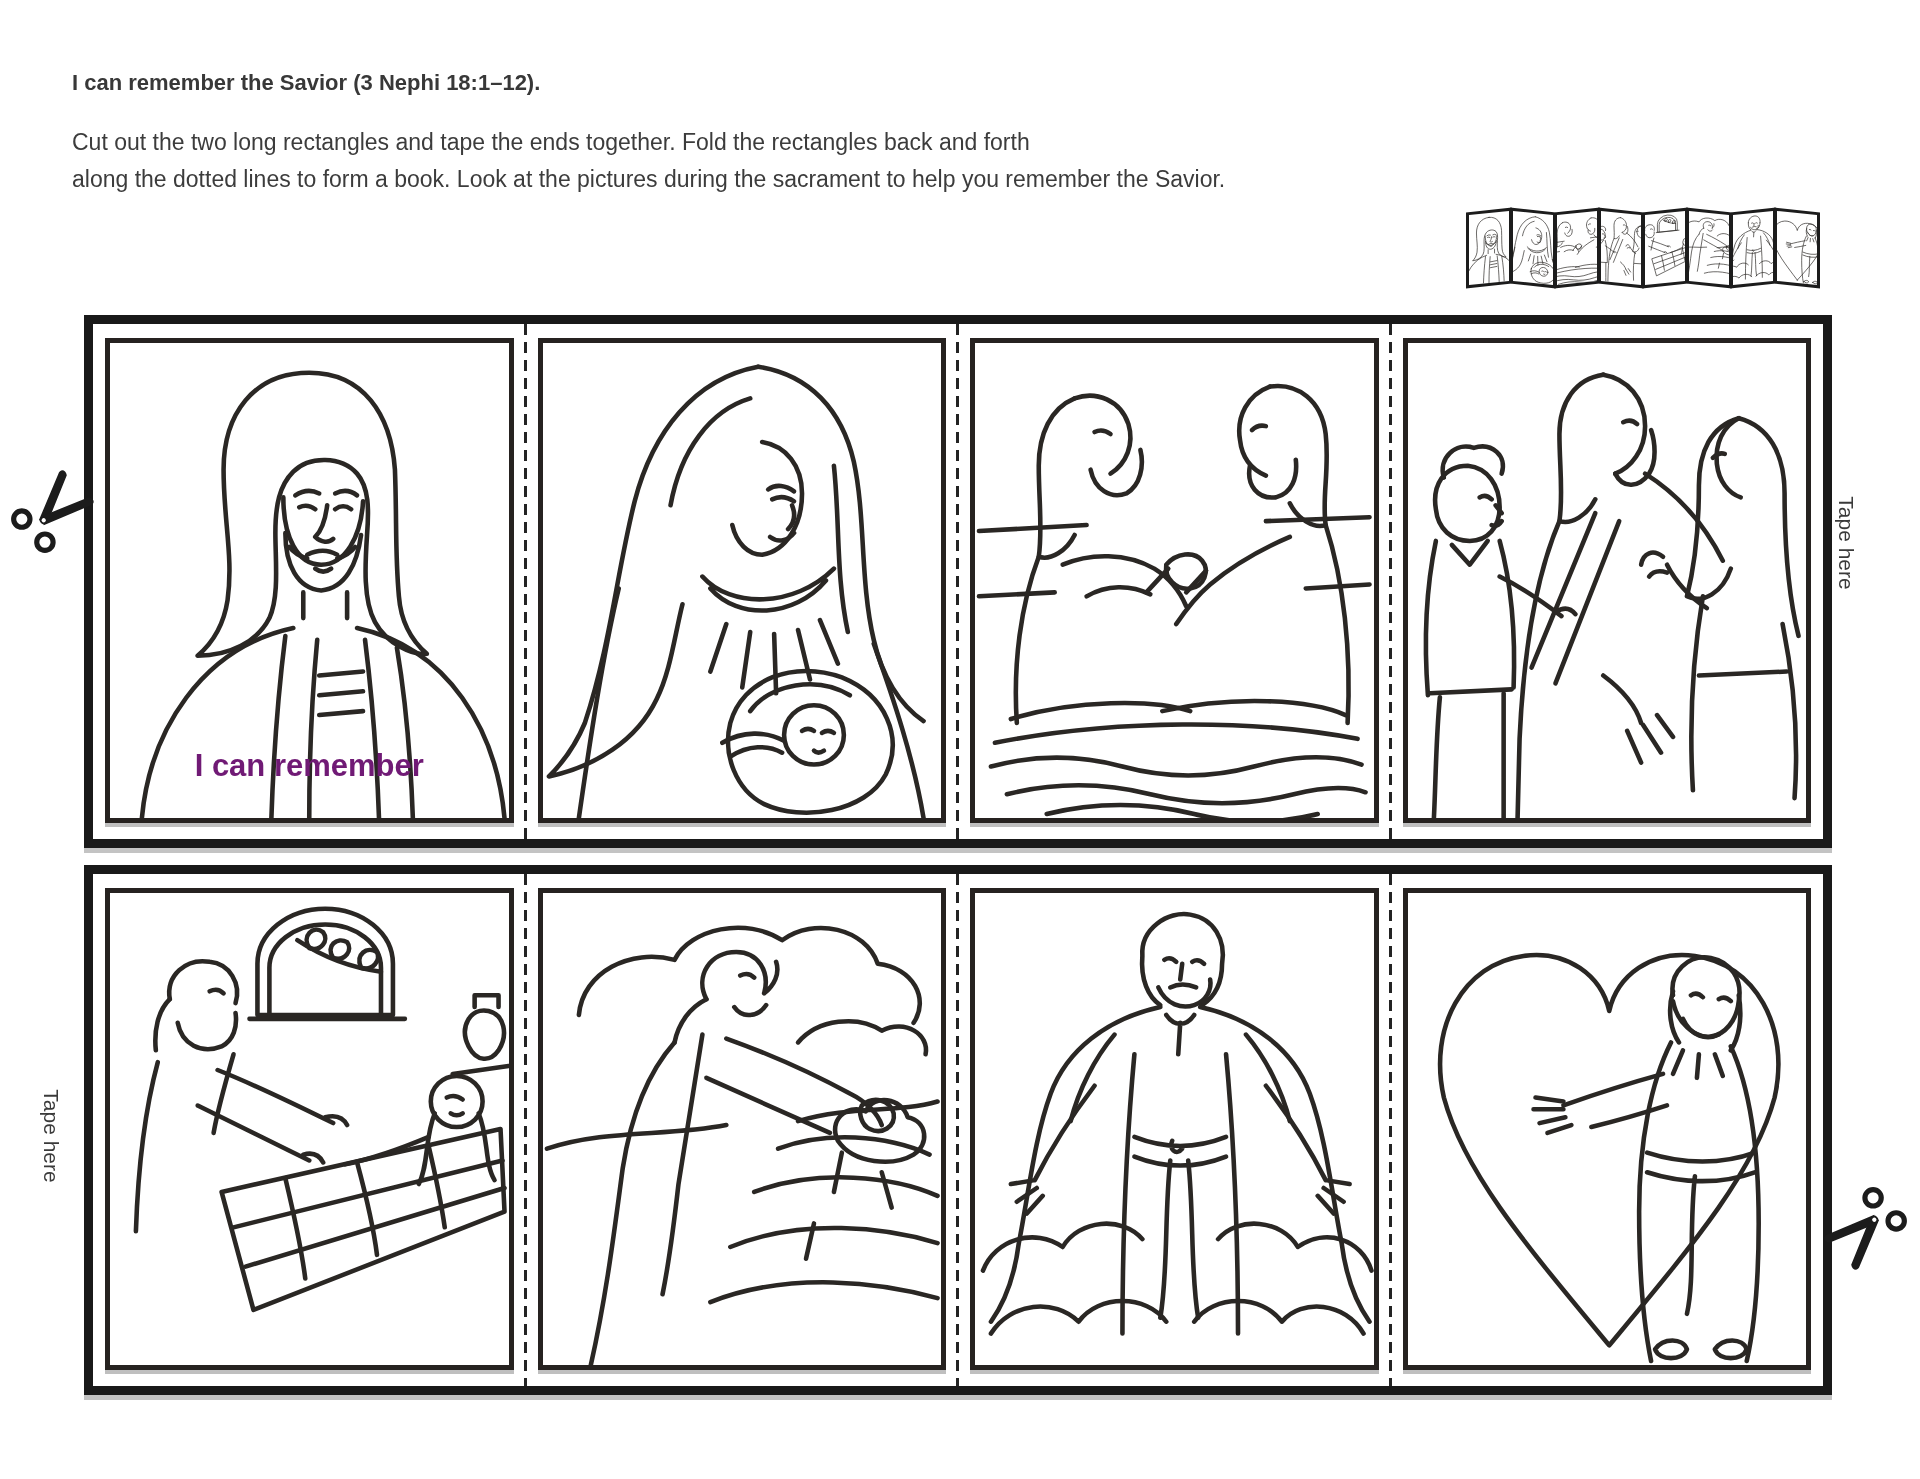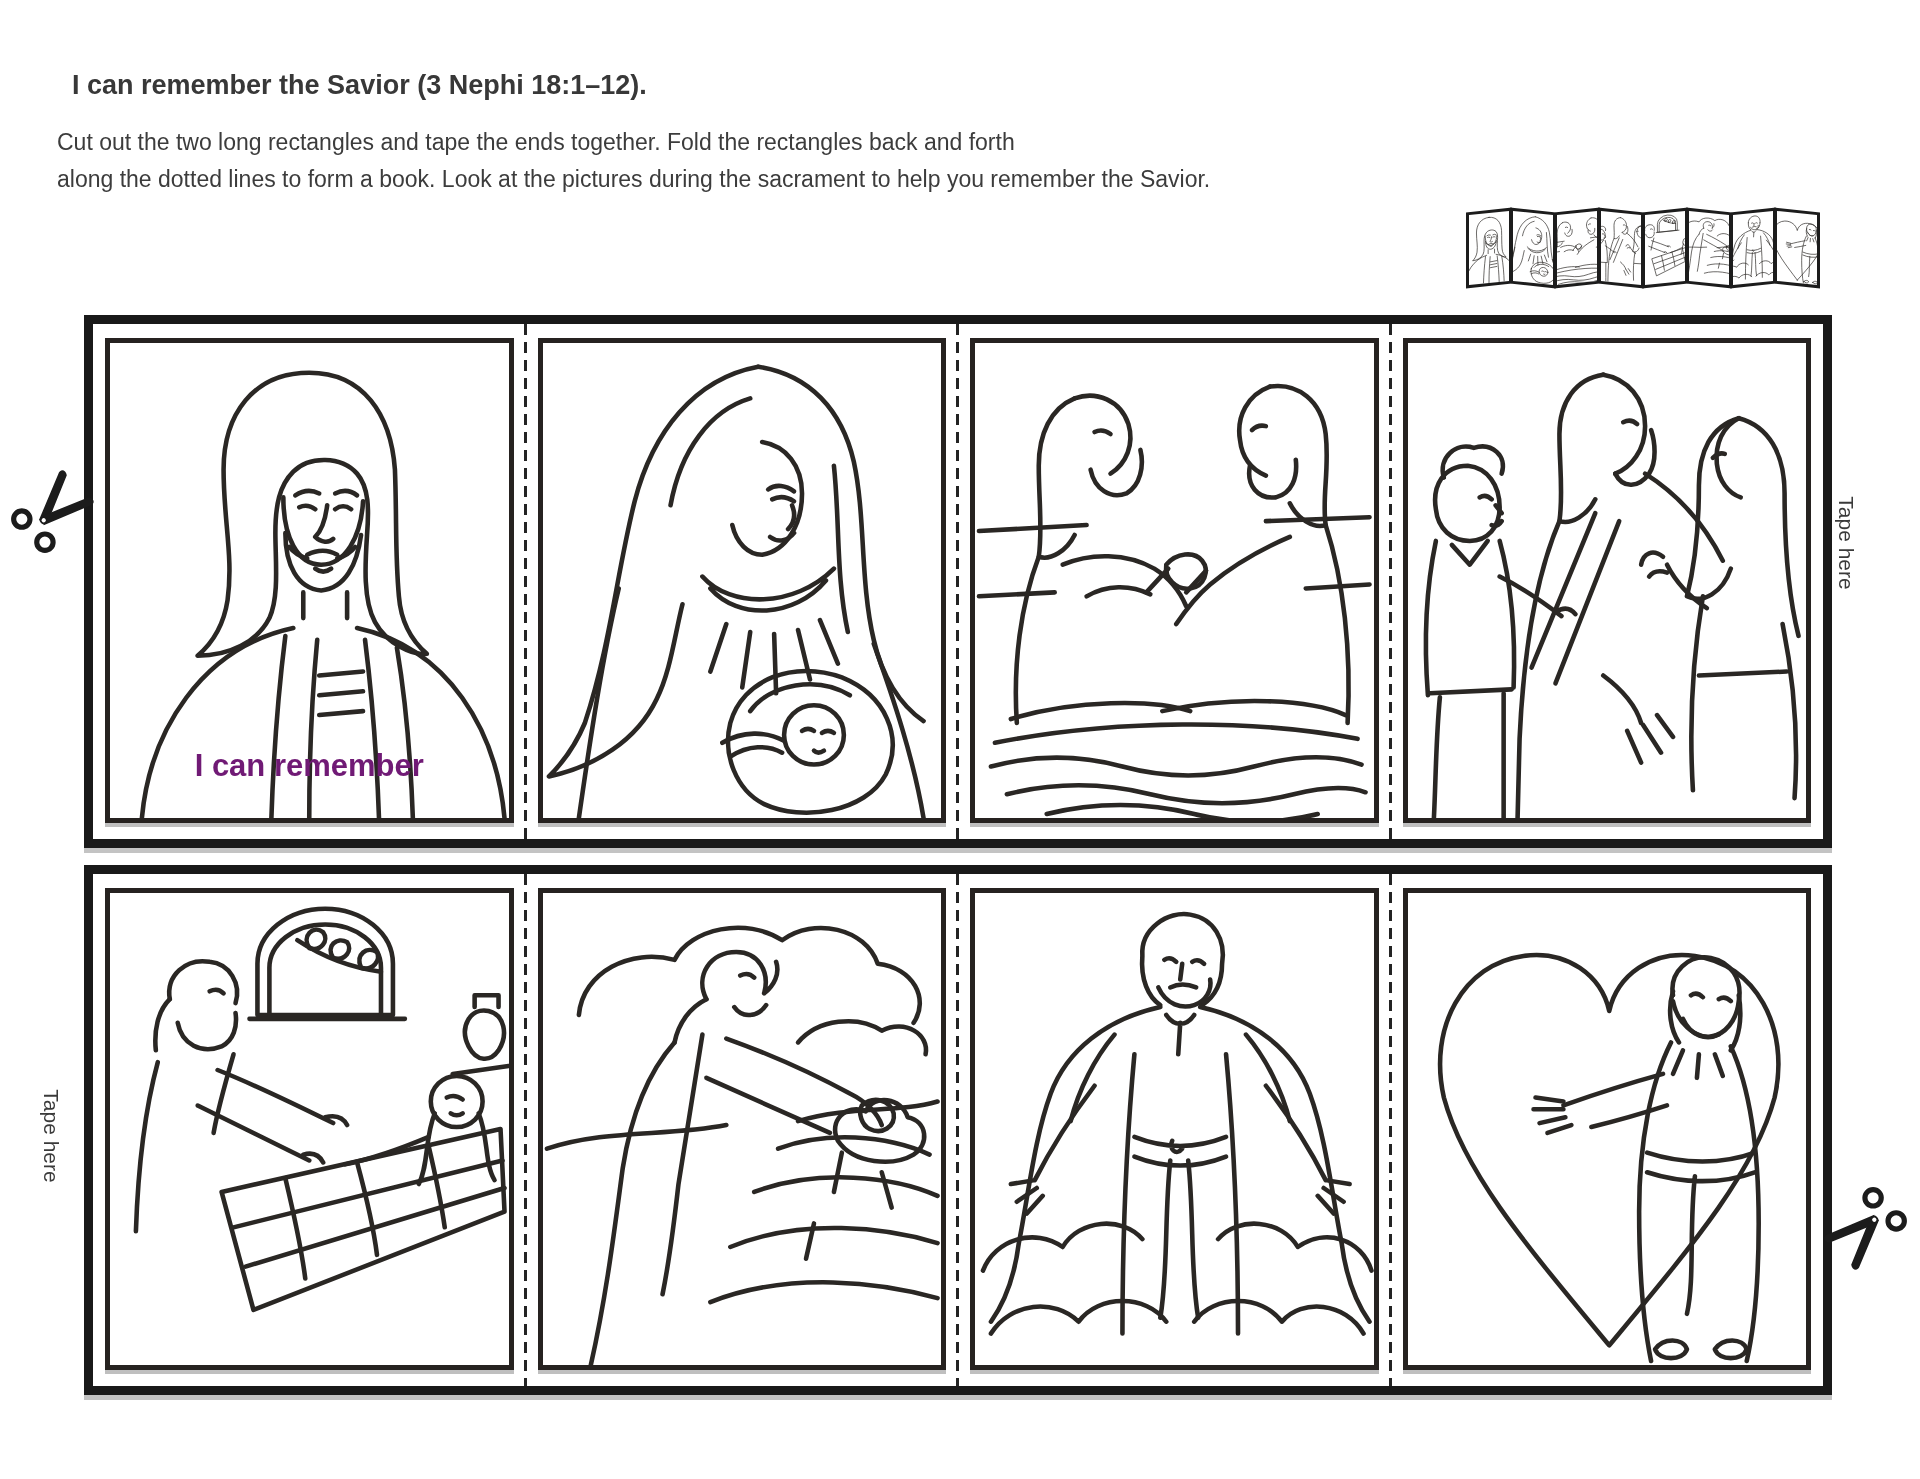--- a/index.html
+++ b/index.html
@@ -1,20 +1,20 @@
 <!DOCTYPE html>
 <html><head>
 <meta charset="utf-8">
 <style>
   html,body{margin:0;padding:0;background:#e8e8e8;}
   .page{position:relative;width:1920px;height:1479px;background:#ffffff;overflow:hidden;
         font-family:"Liberation Sans", sans-serif;}
   
-  .title{position:absolute;left:72px;top:70px;font-size:27px;font-weight:bold;color:#383838;}
-  .instr{position:absolute;left:57px;font-size:23px;color:#3c3c3c;}
+  .title{position:absolute;left:72px;top:70px;font-size:22px;font-weight:bold;color:#383838;}
+  .instr{position:absolute;left:72px;font-size:23px;color:#3c3c3c;}
   .instr.l1{top:129px;}
   .instr.l2{top:166px;}
   
   .preview{position:absolute;left:1468px;top:204px;width:368px;height:88px;display:flex;align-items:center;}
   .mini{width:46px;height:76px;background:#fff;border:3px solid #1c1c1c;box-sizing:border-box;
         margin-left:-2px;flex:none;overflow:hidden;}
   .mini:nth-child(odd){transform:skewY(-6deg);}
   .mini:nth-child(even){transform:skewY(6deg);}
   .mini svg{width:100%;height:100%;display:block;}
   

